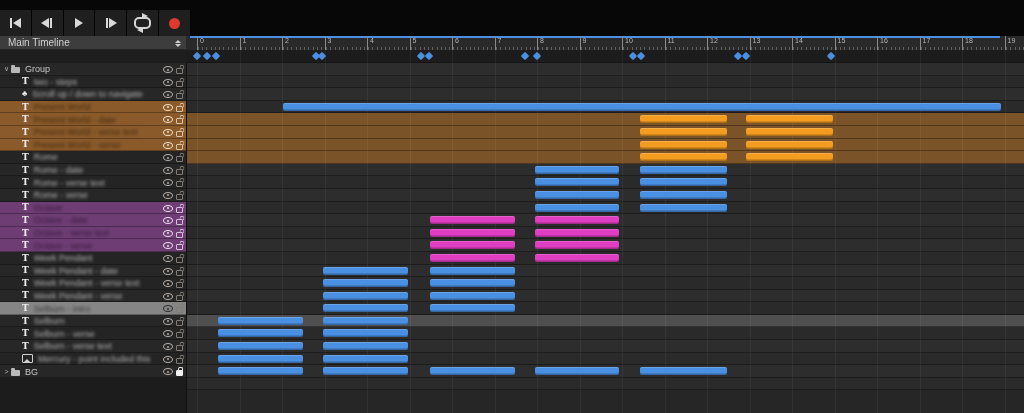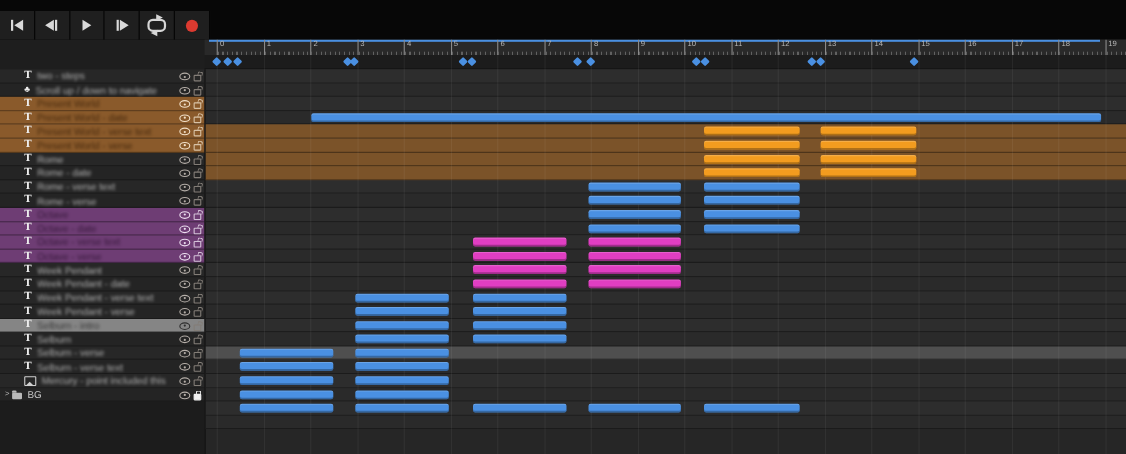--- a/index.html
+++ b/index.html
@@ -120,20 +120,27 @@
       </div>
       <div class="tb-btn">
         <span class="ic-loop"></span>
       </div>
       <div class="tb-btn">
         <span class="ic-rec"></span>
       </div>
     </div>
   </div>
 
+  <div class="sel-row">
+    <span class="sel-label">Main Timeline</span>
+    <span class="ud">
+        <i class="up"></i>
+        <i class="dn"></i>
+      </span>
+  </div>
 
   <div class="ruler" id="ruler">
     <div class="ruler-line" style="background: rgb(74, 144, 226);"></div>
   <div class="rcell" style="left: 11px; width: 42.5px;">0</div>
       <div class="rcell" style="left: 53.5px; width: 42.5px;">1</div>
       <div class="rcell" style="left: 96px; width: 42.5px;">2</div>
       <div class="rcell" style="left: 138.5px; width: 42.5px;">3</div>
       <div class="rcell" style="left: 181px; width: 42.5px;">4</div>
       <div class="rcell" style="left: 223.5px; width: 42.5px;">5</div>
       <div class="rcell" style="left: 266px; width: 42.5px;">6</div>
@@ -163,20 +170,27 @@
       <div class="kf" style="left: 336.45px; background: rgb(74, 144, 226);"></div>
       <div class="kf" style="left: 347.5px; background: rgb(74, 144, 226);"></div>
       <div class="kf" style="left: 443.55px; background: rgb(74, 144, 226);"></div>
       <div class="kf" style="left: 451.625px; background: rgb(74, 144, 226);"></div>
       <div class="kf" style="left: 548.525px; background: rgb(74, 144, 226);"></div>
       <div class="kf" style="left: 556.6px; background: rgb(74, 144, 226);"></div>
       <div class="kf" style="left: 641.6px; background: rgb(74, 144, 226);"></div>
     </div>
 
   <div class="left-panel" id="layers-left">
+      <div class="lrow">
+        <span class="disc">∨</span>
+        <span class="licon ic-folder"></span>
+        <span class="lname">Group</span>
+        <span class="eye"></span>
+        <span class="lock"></span>
+      </div>
       <div class="lrow lvl2">
         <span class="licon ic-text">T</span>
         <span class="lname blur">two - steps</span>
         <span class="eye"></span>
         <span class="lock"></span>
       </div>
       <div class="lrow lvl2">
         <span class="licon ic-puzzle">♣</span>
         <span class="lname blur">Scroll up / down to navigate</span>
         <span class="eye"></span>

